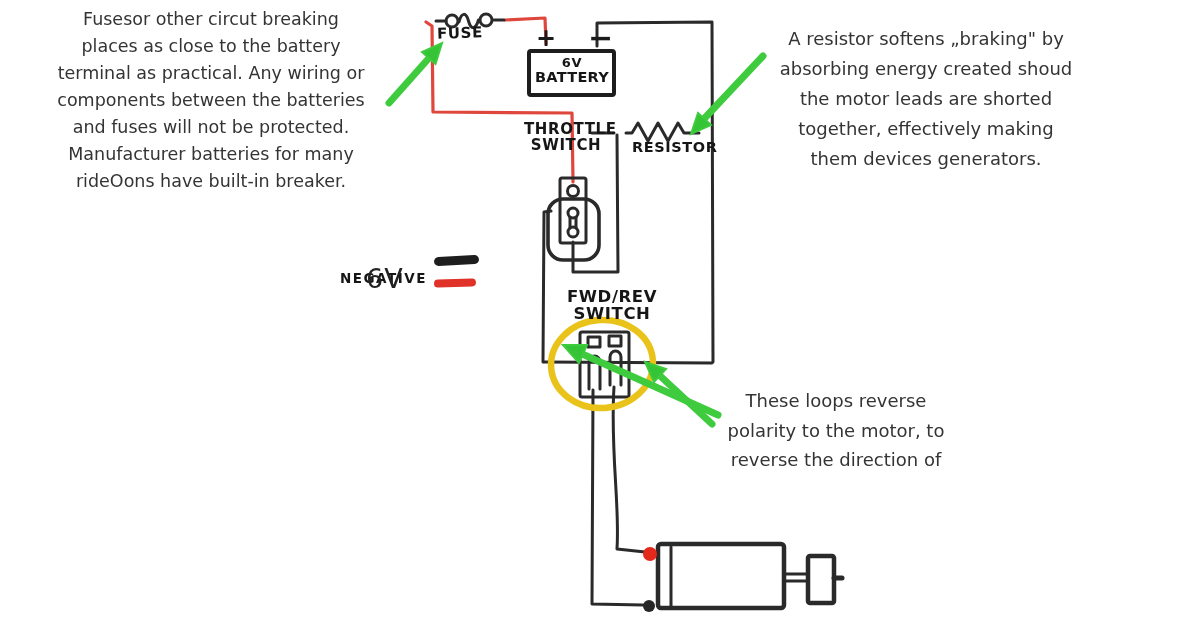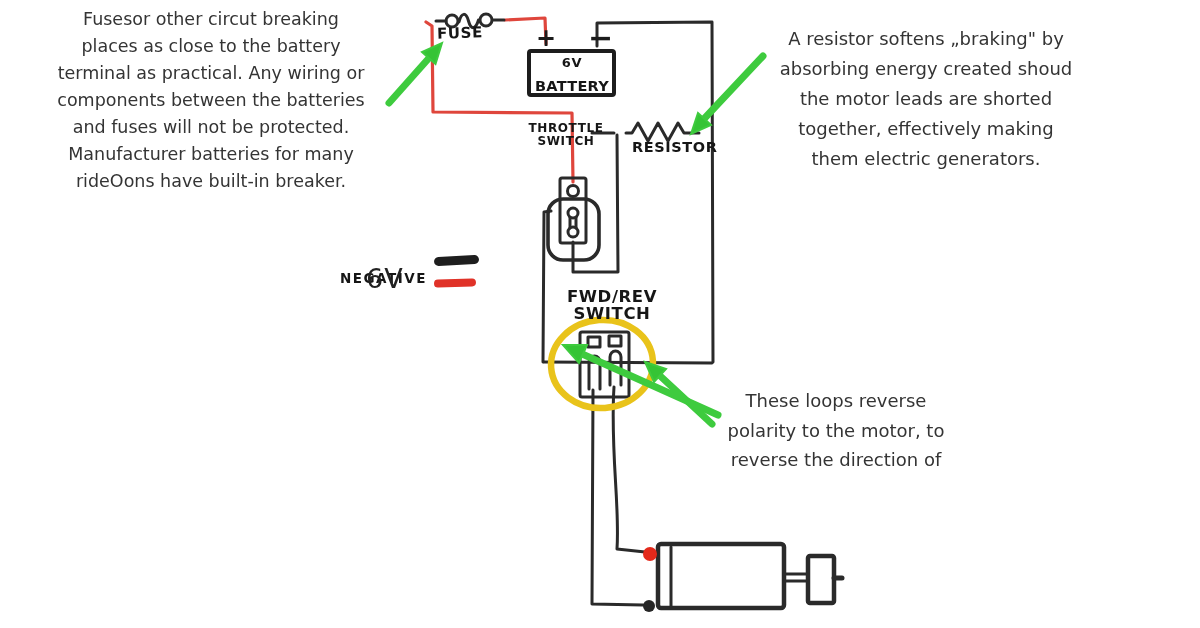--- a/index.html
+++ b/index.html
@@ -10,24 +10,24 @@
   .abs{position:absolute;}
   svg{position:absolute;left:0;top:0;}
   .note{ text-align:center; color:#343434; }
   .note div{white-space:nowrap;}
   .note-fuse{left:22px;top:6px;width:378px;font-size:17.5px;line-height:27px;}
   .note-resistor{left:752px;top:24px;width:348px;font-size:18px;line-height:30px;}
   .note-loops{left:690px;top:386px;width:292px;font-size:18px;line-height:29.5px;}
   .dlabel{ color:#161616; font-weight:700; letter-spacing:0.6px; line-height:1.05; }
   .fuse-label{left:437px;top:26px;font-size:15px;transform:rotate(-2deg);}
   .battery-label{left:531px;top:56px;width:82px;text-align:center;font-size:13px;}
-  .battery-label .l2{font-size:14.5px;letter-spacing:0.3px;margin-top:9px;}
+  .battery-label .l2{font-size:14.5px;letter-spacing:0.3px;}
   .plus-sign{left:536px;top:24px;font-size:24px;font-weight:700;color:#1b1b1b;}
   .minus-sign{left:588px;top:20px;font-size:30px;font-weight:700;color:#1b1b1b;}
-  .throttle-label{left:524px;top:122px;width:84px;text-align:center;font-size:12px;}
+  .throttle-label{left:524px;top:122px;width:84px;text-align:center;font-size:15px;}
   .resistor-label{left:632px;top:140px;font-size:14.5px;}
   .fwdrev-label{left:556px;top:288px;width:112px;text-align:center;font-size:16.5px;}
   .negative-label{left:340px;top:251px;font-size:13.5px;letter-spacing:1.5px;margin-top:20px;}
   .sixv-label{left:366px;top:263px;font-size:27px;font-weight:400;color:#222;letter-spacing:1px;}
 </style>
 </head>
 <body>
 
 <div class="canvas">
 
@@ -127,21 +127,21 @@
     <div>and fuses will not be protected.</div>
     <div>Manufacturer batteries for many</div>
     <div>rideOons have built-in breaker.</div>
   </div>
 
   <div class="abs note note-resistor">
     <div>A resistor softens „braking" by</div>
     <div>absorbing energy created shoud</div>
     <div>the motor leads are shorted</div>
     <div>together, effectively making</div>
-    <div>them electric generators.</div>
+    <div>them devices generators.</div>
   </div>
 
   <div class="abs note note-loops">
     <div>These loops reverse</div>
     <div>polarity to the motor, to</div>
     <div>reverse the direction of</div>
   </div>
 
   <div class="abs dlabel fuse-label">FUSE</div>
 

